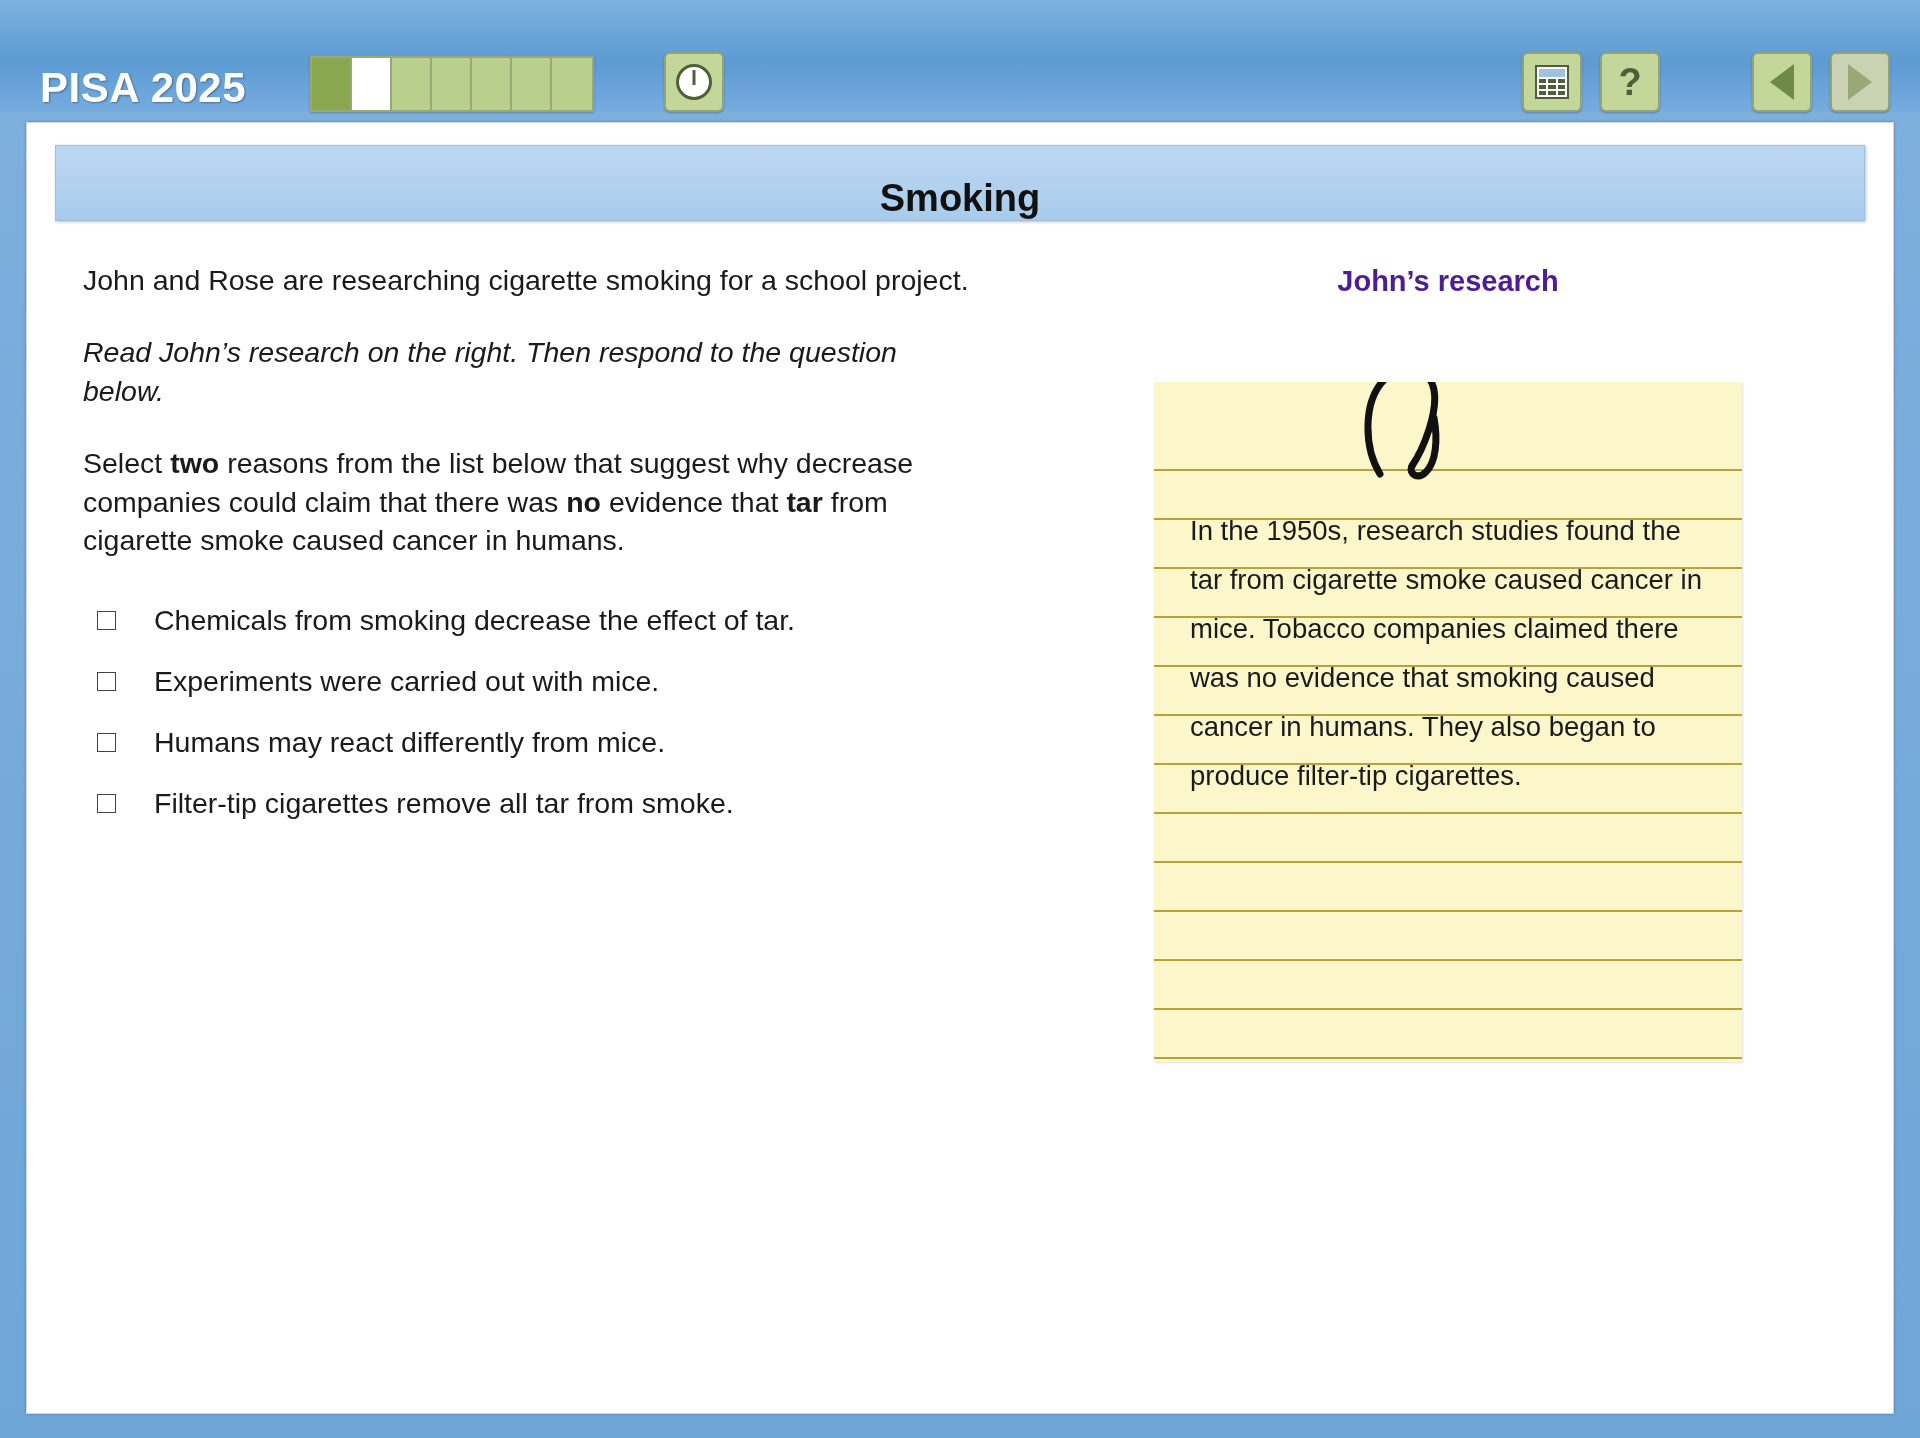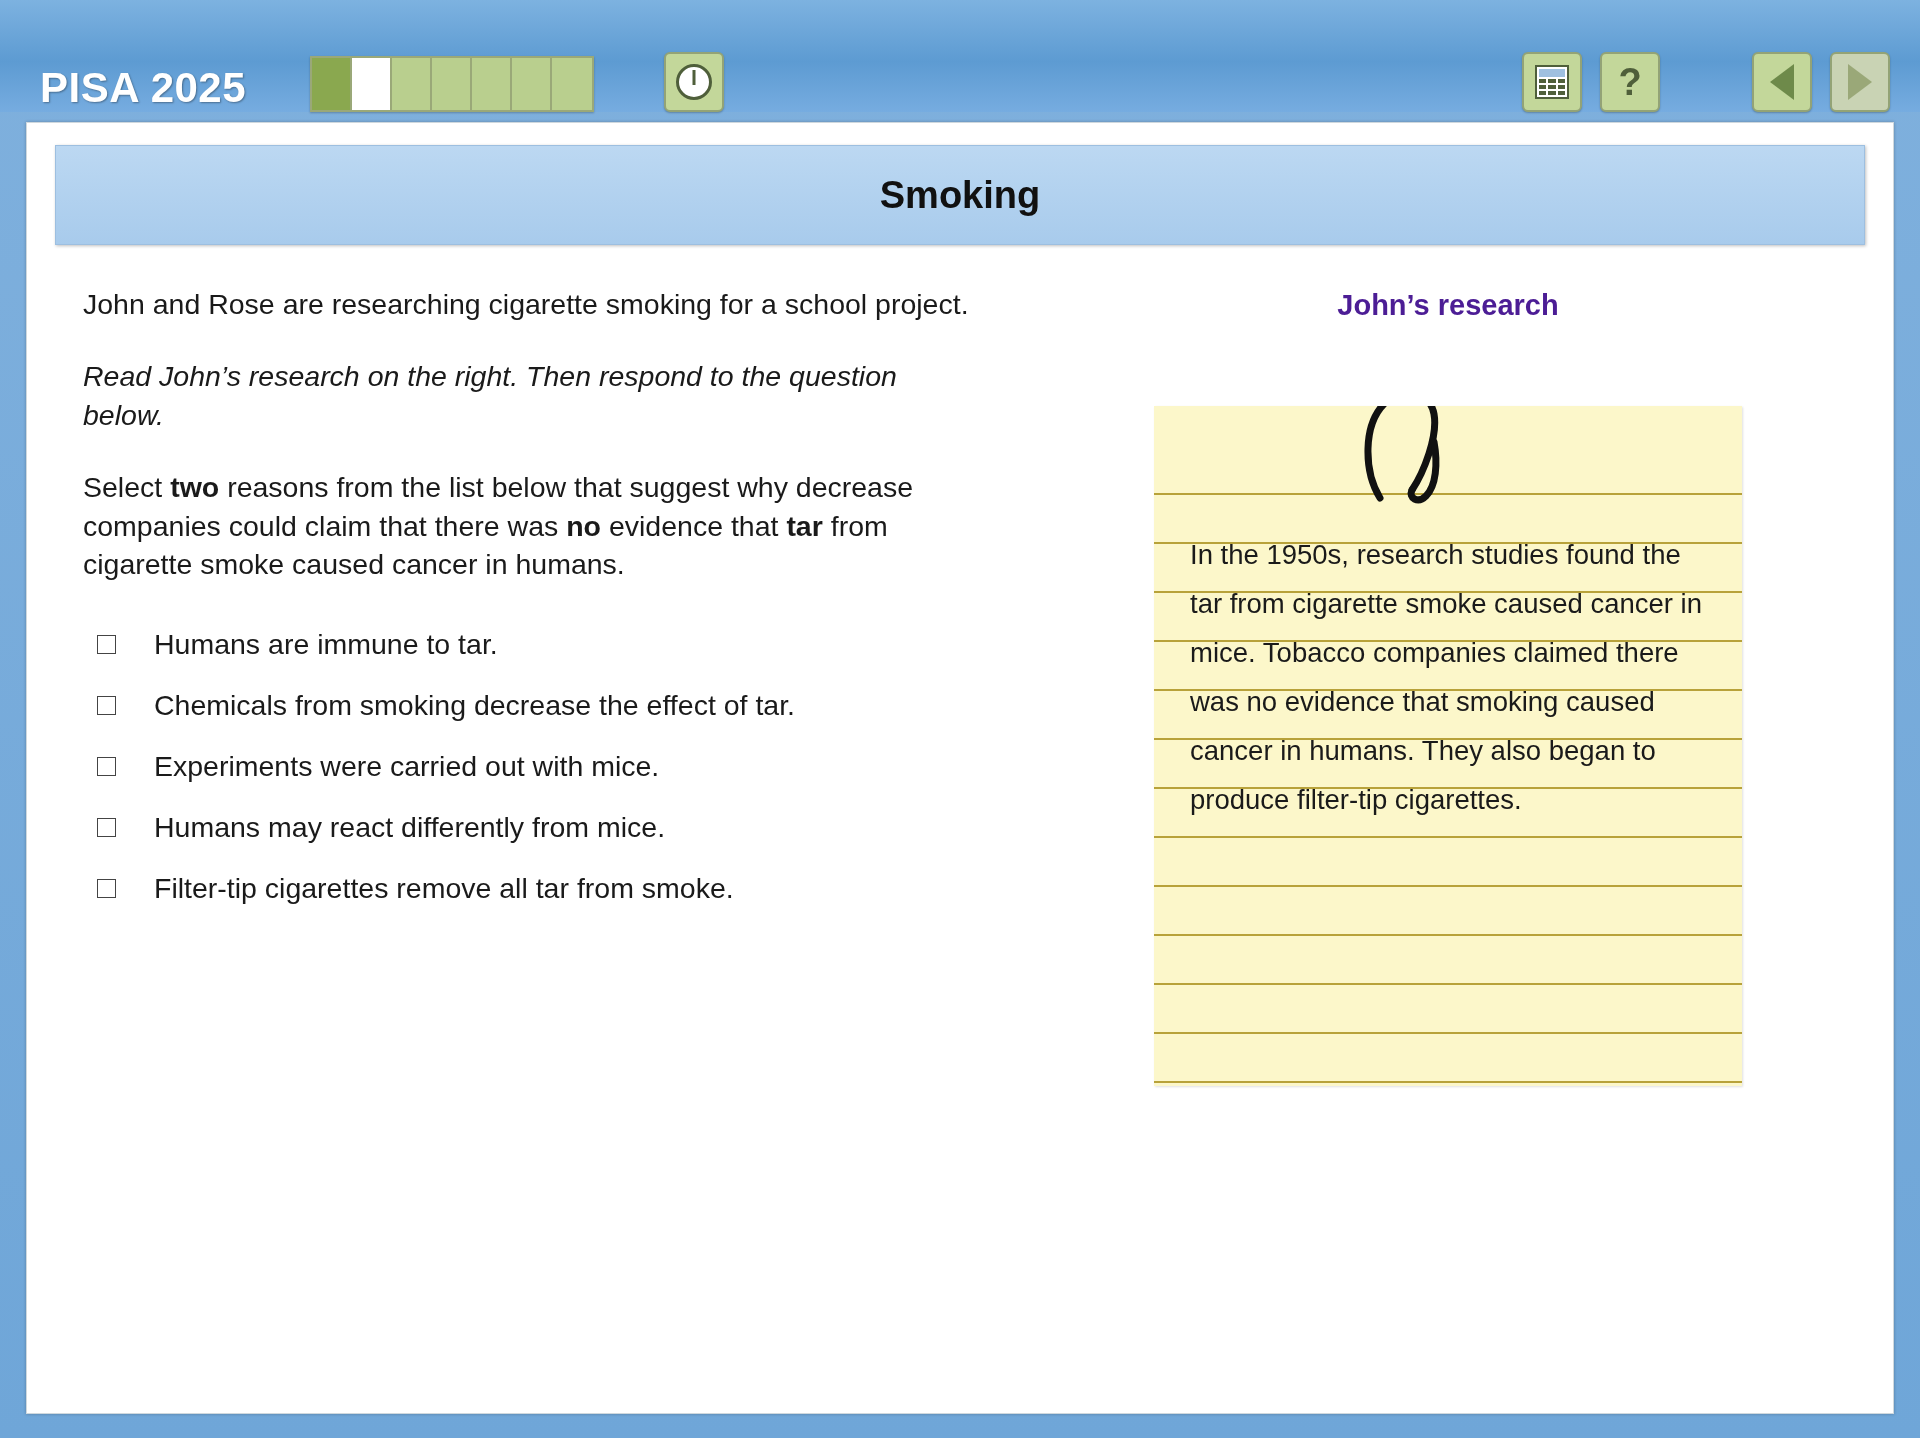--- a/index.html
+++ b/index.html
@@ -127,24 +127,24 @@
     position: absolute;
     left: 26px; top: 122px;
     width: 1868px; height: 1292px;
     background: #ffffff;
     border: 1px solid #cfd8dd;
     box-shadow: 0 0 3px rgba(0,0,0,0.25);
     overflow: hidden;
   }
   .title-banner {
     margin: 22px 28px 0 28px;
-    height: 100px;
+    height: 76px;
     background: linear-gradient(to bottom, #bcd8f2 0%, #a8cbec 100%);
     border: 1px solid #9dbfe0;
-    display: flex; align-items: center; justify-content: center;
+    display: flex; align-items: flex-end; justify-content: center;
     box-shadow: 1px 1px 3px rgba(0,0,0,0.25);
   }
   .title-banner span {
     font-size: 38px;
     font-weight: bold;
     color: #111111;
   }
 
   .columns {
     display: flex;
@@ -286,24 +286,20 @@
     </div>
 
     <div class="columns">
 
       <div class="col-left">
         <p class="para">John and Rose are researching cigarette smoking for a school project.</p>
         <p class="para italic">Read John’s research on the right. Then respond to the question below.</p>
         <p class="para" id="question-prompt"><span>Select </span><b>two</b><span> reasons from the list below that suggest why decrease companies could claim that there was </span><b>no</b><span> evidence that </span><b>tar</b><span> from cigarette smoke caused cancer in humans.</span></p>
 
         <div class="options" id="options-list">
-          <div class="option-row">
-            <div class="cbox"></div>
-            <div class="option-label">Humans are immune to tar.</div>
-          </div>
           <div class="option-row">
             <div class="cbox"></div>
             <div class="option-label">Chemicals from smoking decrease the effect of tar.</div>
           </div>
           <div class="option-row">
             <div class="cbox"></div>
             <div class="option-label">Experiments were carried out with mice.</div>
           </div>
           <div class="option-row">
             <div class="cbox"></div>

